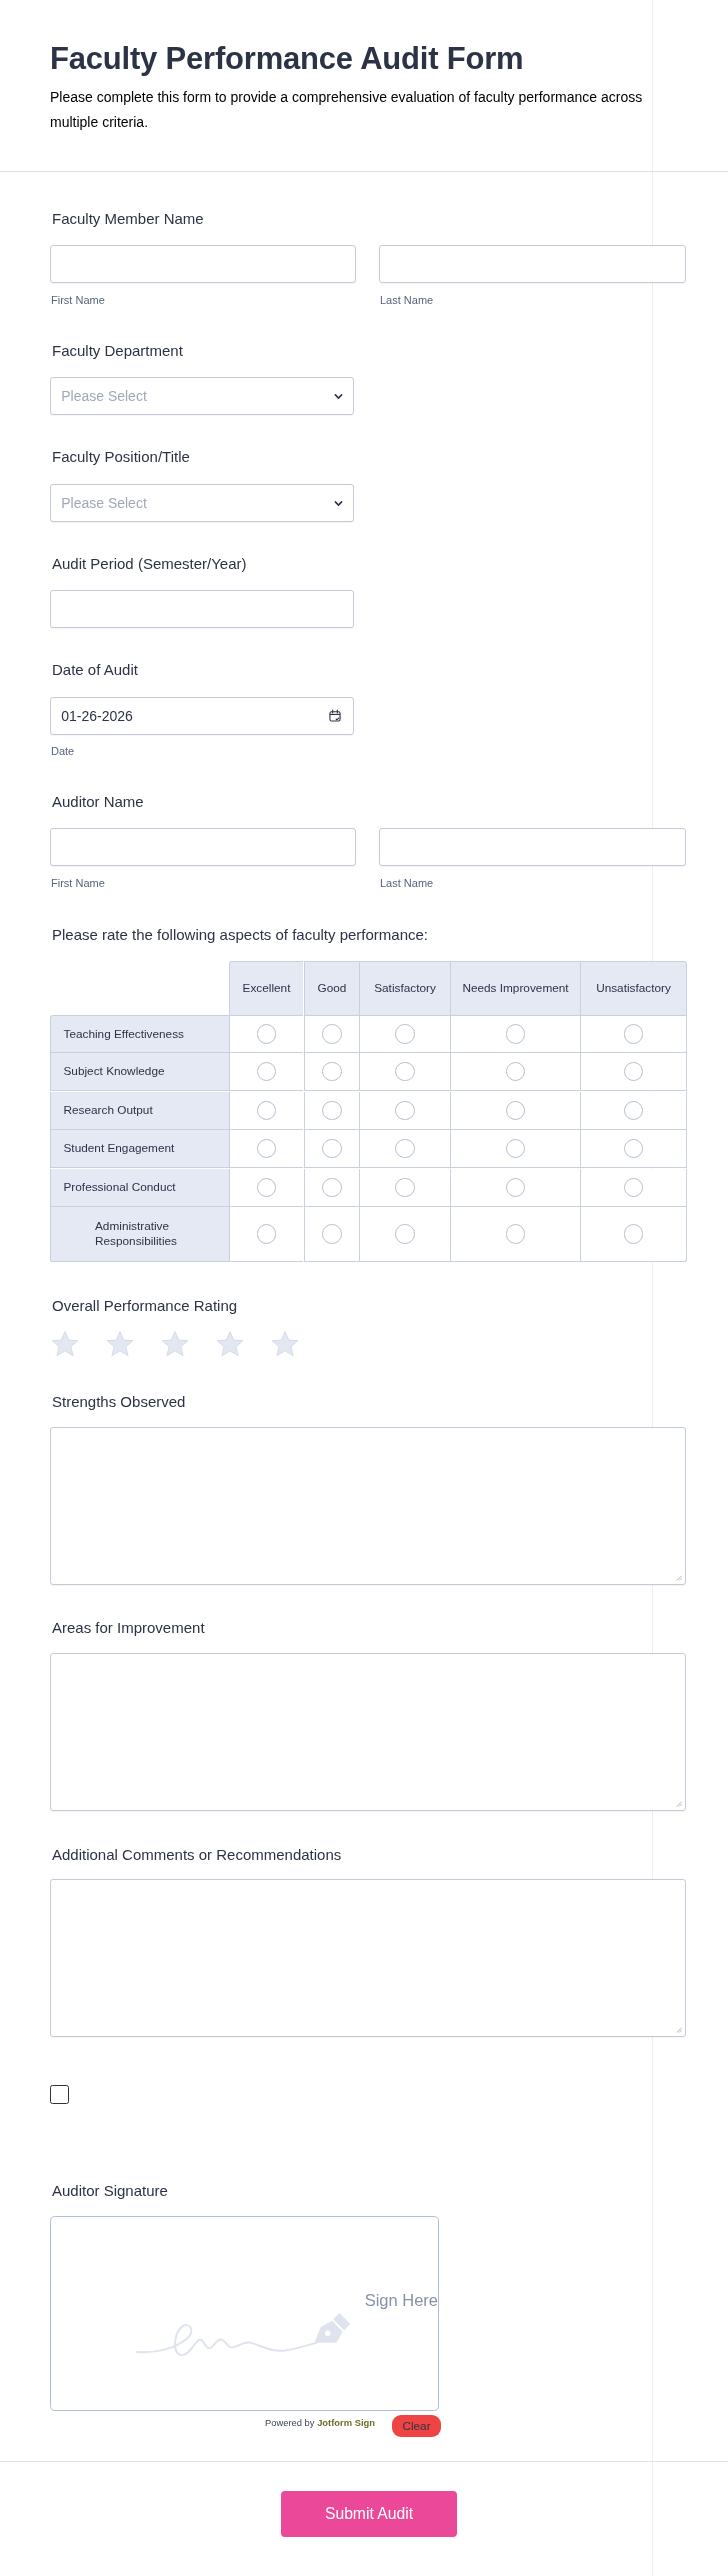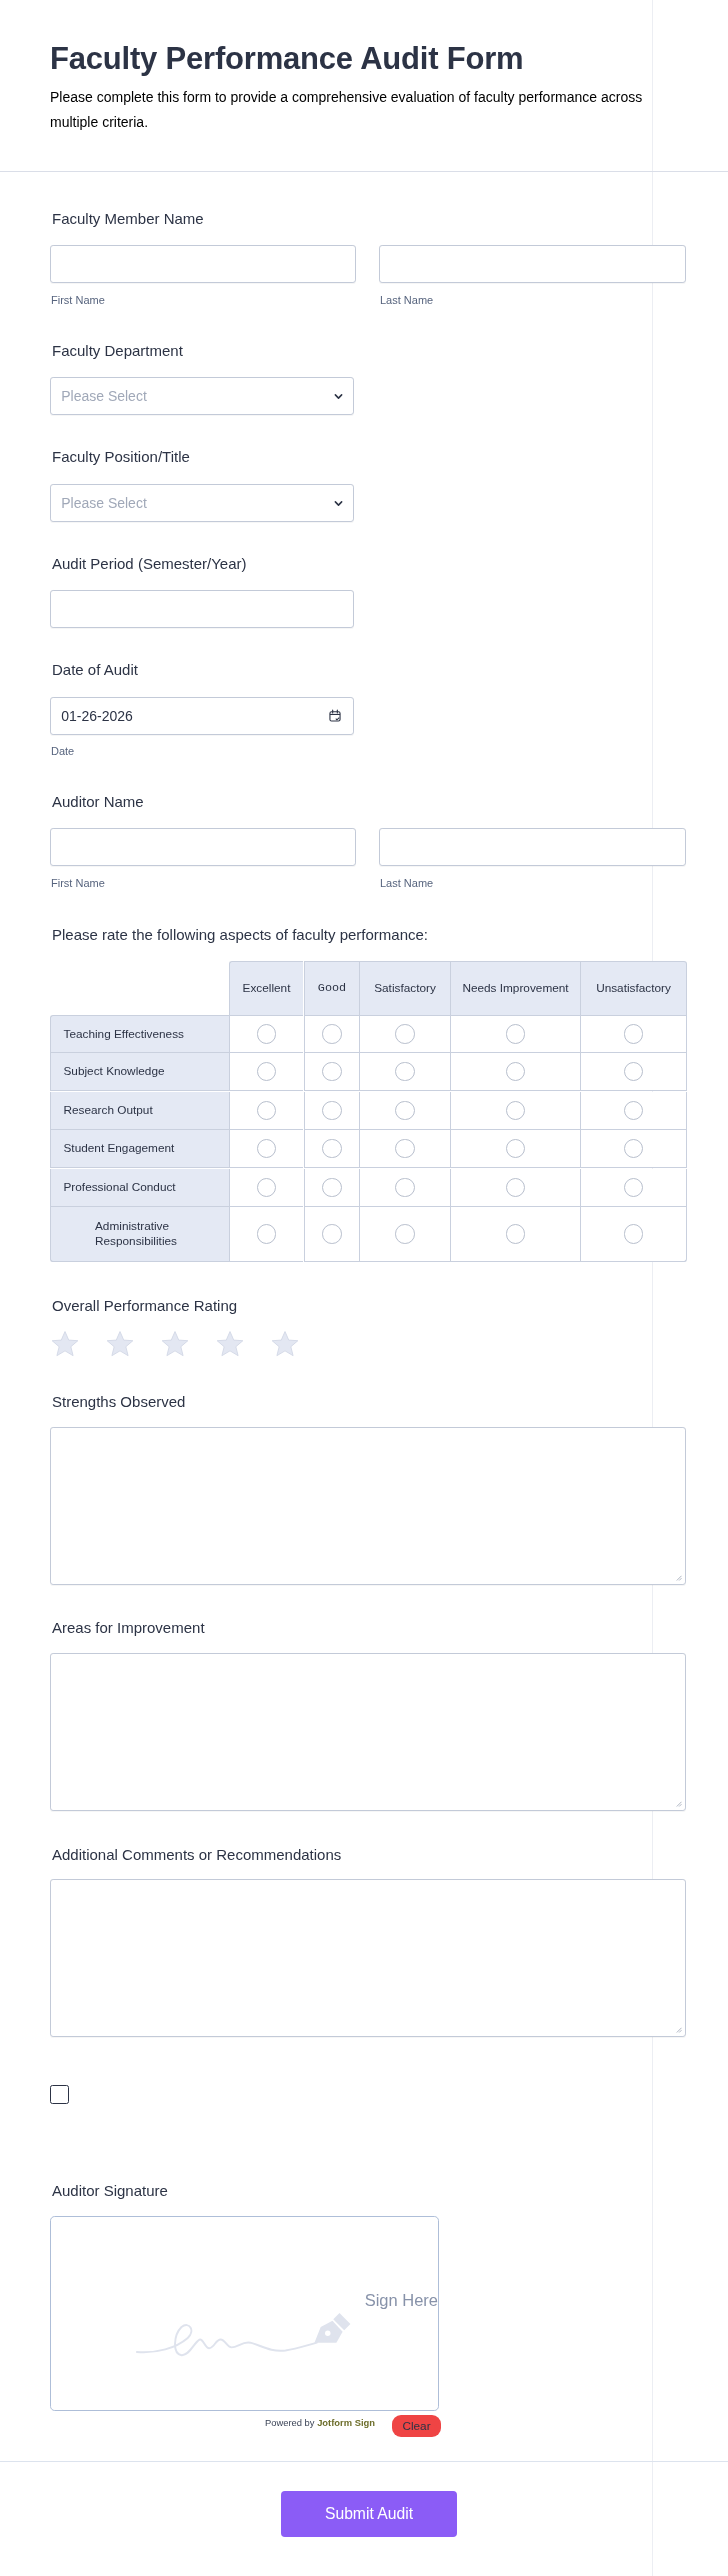--- a/index.html
+++ b/index.html
@@ -37,21 +37,21 @@
   .req { color: #e8251a; margin-left: 4.7px; }
 
   .sigbox { position: absolute; left: 50px; top: 2216px; width: 389px; height: 195px; border: 0.8px solid #aebed8; border-radius: 4.7px; background: #fff; }
   .sig-here { position: absolute; left: 0; width: 100%; top: 74px; text-align: right; font-size: 16.5px; color: #8792a9; padding-left: 15.7px; }
   .sig-art { position: absolute; left: 82px; top: 88px; width: 219px; height: 55px; }
   .powered { position: absolute; left: 265px; top: 2417px; font-size: 9.4px; color: #3b4457; }
   .powered b { color: #6d6e2b; }
   .clear-btn { position: absolute; left: 392px; top: 2415px; width: 49px; height: 22px; background: #ef4444; border-radius: 9px; border: none; font-size: 11.8px; color: #2c3345; text-align: center; line-height: 22px; }
 
   .footer-line { position: absolute; left: 0; top: 2461px; width: 729px; height: 0.8px; background: #dde3ee; }
-  .submit { position: absolute; left: 281px; top: 2491px; width: 176px; height: 46px; background: #8b5cf6; border-radius: 3.9px; border: none; color: #fff; font-size: 15.7px; text-align: center; line-height: 46px; }
+  .submit { position: absolute; left: 281px; top: 2491px; width: 176px; height: 46px; background: #ec4899; border-radius: 3.9px; border: none; color: #fff; font-size: 15.7px; text-align: center; line-height: 46px; }
 </style>
 </head>
 <body>
 
 <div class="page">
 
   <div class="header">
     <h1 class="title">Faculty Performance Audit Form</h1>
     <p class="subtitle">Please complete this form to provide a comprehensive evaluation of faculty performance across multiple criteria.</p>
   </div>
@@ -106,21 +106,21 @@
   </div>
   <div class="sublabel" style="left:51px; top:877px;">First Name</div>
   <div class="input" style="left:379px; top:828px; width:307px;">
     <span class="input-text"></span>
   </div>
   <div class="sublabel" style="left:380px; top:877px;">Last Name</div>
 
   <div class="label" style="top:926px">Please rate the following aspects of faculty performance:</div>
   <div class="matrix" id="matrix">
       <div class="mx-head" style="left: 179px; width: 74px; border-right: none; border-top-left-radius: 3.1px; padding: 0px 6.3px;">Excellent</div>
-      <div class="mx-head" style="left: 254px; width: 55px; border-right: none; padding: 0px 6.3px; font-family: Liberation Mono, monospace;">Good</div>
+      <div class="mx-head" style="left: 254px; width: 55px; border-right: none; padding: 0px 6.3px;">Good</div>
       <div class="mx-head" style="left: 309px; width: 91px; border-right: none; padding: 0px 6.3px;">Satisfactory</div>
       <div class="mx-head" style="left: 400px; width: 130px; border-right: none; padding: 0px 6.3px;">Needs Improvement</div>
       <div class="mx-head" style="left: 530px; width: 107px; border-right: 0.8px solid rgb(201, 208, 222); border-top-right-radius: 3.1px; padding: 0px 6.3px;">Unsatisfactory</div>
       <div class="mx-rowlabel" style="top: 54px; height: 38px; border-top: 0.8px solid rgb(201, 208, 222); border-top-left-radius: 3.1px;">Teaching Effectiveness</div>
       <div class="mx-cell" style="left: 179px; width: 74px; top: 54px; height: 38px; border-top: 0.8px solid rgb(201, 208, 222);">
         <div class="radio"></div>
       </div>
       <div class="mx-cell" style="left: 254px; width: 55px; top: 54px; height: 38px; border-top: 0.8px solid rgb(201, 208, 222);">
         <div class="radio"></div>
       </div>

